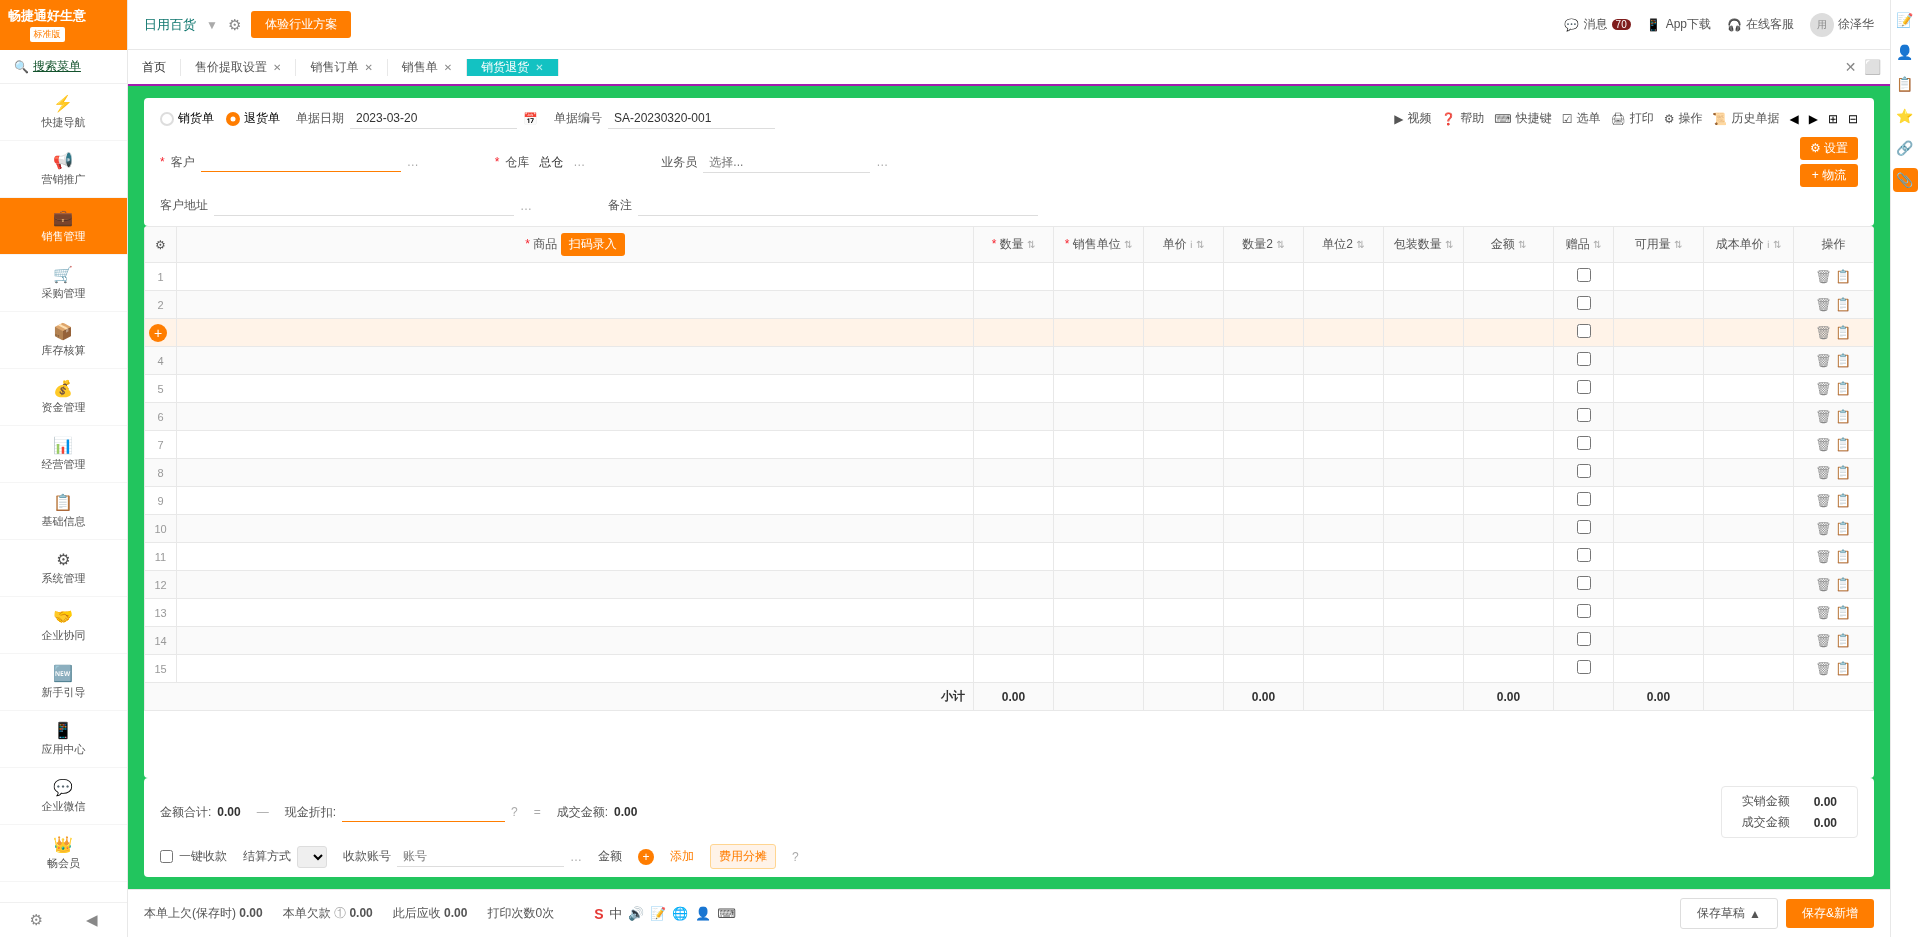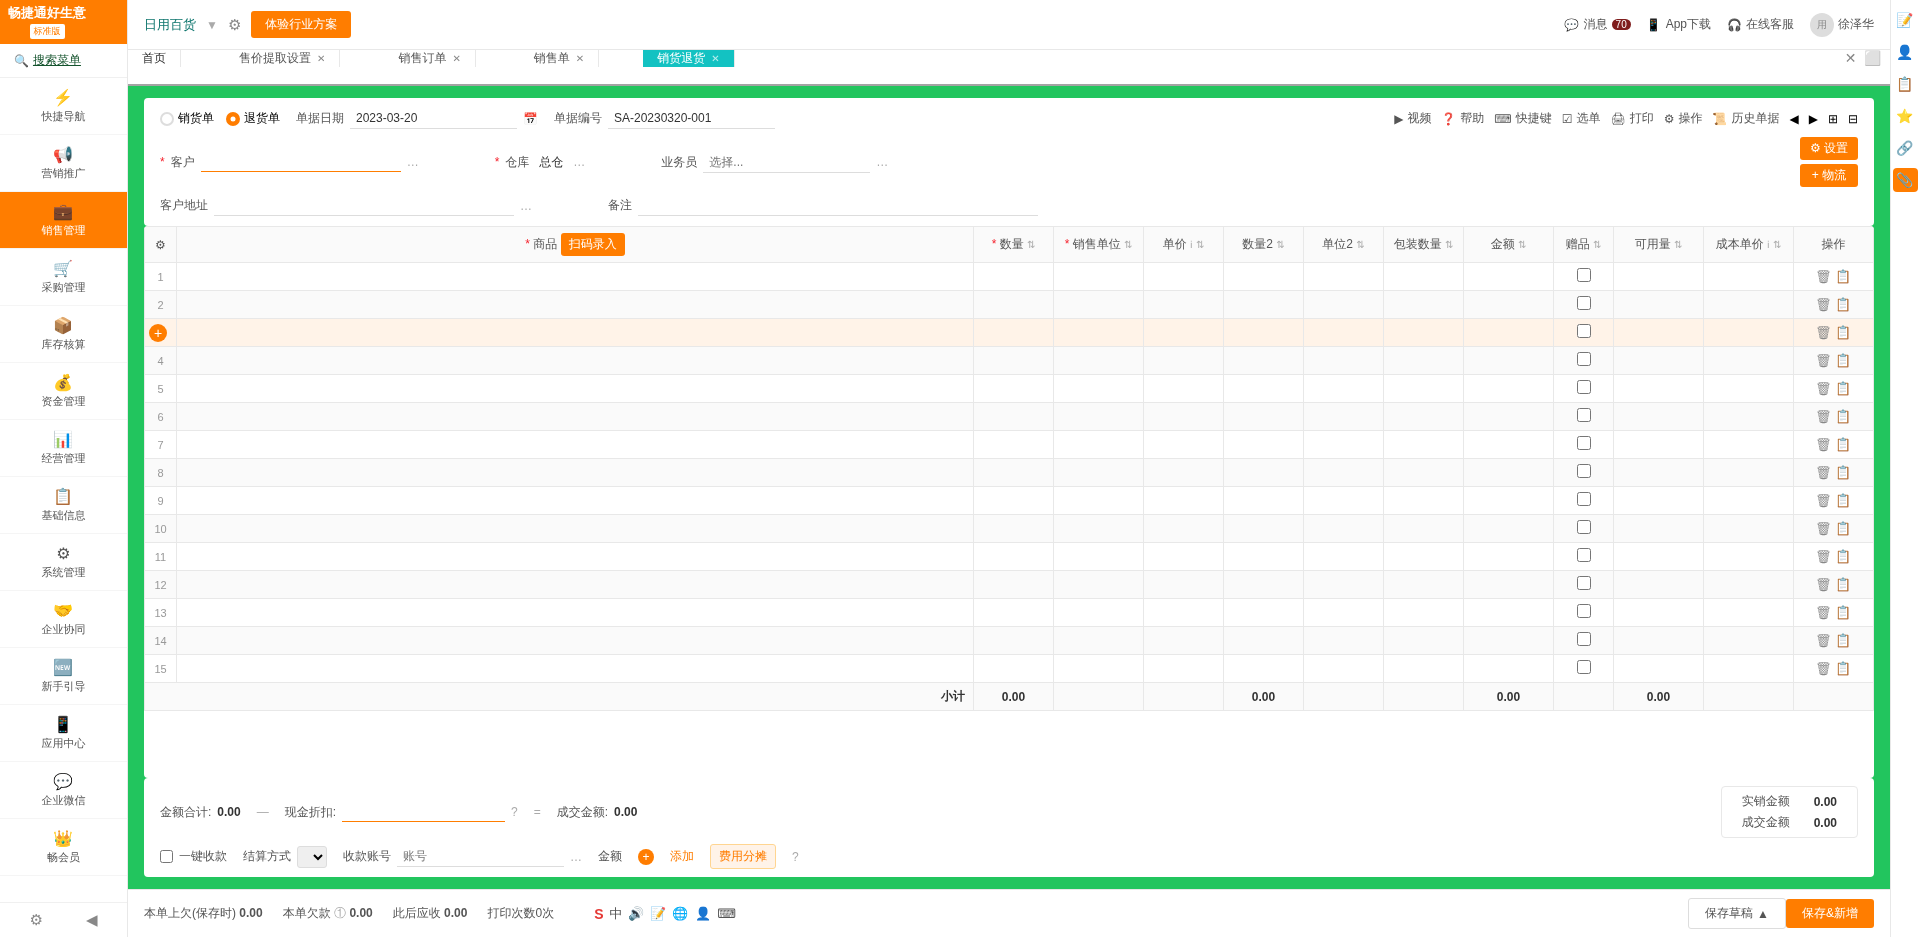--- a/index.html
+++ b/index.html
@@ -1,20 +1,20 @@
 <!DOCTYPE html>
 <html><head>
   <meta charset="utf-8">
   <style>
     * { box-sizing: border-box; margin: 0; padding: 0; font-family: 'Microsoft YaHei', Arial, sans-serif; font-size: 12px; }
     body { width: 1920px; min-height: 937px; background: #f0f2f5; display: flex; overflow: hidden; }
 
     
     .sidebar { width: 128px; background: #fff; display: flex; flex-direction: column; border-right: 1px solid #e8e8e8; flex-shrink: 0; }
-    .sidebar-logo { background: #ff7d00; padding: 10px 8px; display: flex; align-items: center; gap: 6px; height: 44px; }
+    .sidebar-logo { background: #ff7d00; padding: 10px 8px; display: flex; align-items: center; gap: 6px; height: 50px; }
     .sidebar-search { display: flex; align-items: center; padding: 8px 10px; border-bottom: 1px solid #f0f0f0; cursor: pointer; color: #555; }
     .sidebar-search span { margin-left: 4px; }
     .sidebar-nav { flex: 1; overflow-y: auto; }
     .sidebar-item { display: flex; flex-direction: column; align-items: center; justify-content: center; padding: 10px 4px; cursor: pointer; color: #555; border-bottom: 1px solid #f5f5f5; min-height: 52px; }
     .sidebar-item.active { background: #ff7d00; color: #fff; }
     .sidebar-item .icon { font-size: 16px; margin-bottom: 2px; }
     .sidebar-item .label { font-size: 11px; text-align: right; }
     .sidebar-bottom { display: flex; align-items: center; justify-content: space-around; padding: 8px; border-top: 1px solid #f0f0f0; }
     .sidebar-bottom-icon { cursor: pointer; color: #888; font-size: 15px; }
 
@@ -26,21 +26,21 @@
     .topbar-left { display: flex; align-items: center; gap: 10px; }
     .topbar-title { font-size: 13px; color: #0f766e; }
     .topbar-settings { color: #888; cursor: pointer; font-size: 15px; }
     .topbar-btn { background: #ff7d00; color: #fff; border: none; border-radius: 3px; padding: 5px 14px; cursor: pointer; font-size: 12px; }
     .topbar-right { display: flex; align-items: center; gap: 16px; color: #555; }
     .topbar-right-item { display: flex; align-items: center; gap: 4px; cursor: pointer; font-size: 12px; }
     .badge { background: #7f1d1d; color: #fff; border-radius: 8px; font-size: 10px; padding: 0 4px; min-width: 16px; text-align: center; }
     .avatar { width: 24px; height: 24px; border-radius: 50%; background: #ddd; display: flex; align-items: center; justify-content: center; font-size: 10px; color: #888; }
 
     
-    .tabbar { height: 36px; background: #fff; display: flex; align-items: flex-start; border-bottom: 2px solid #a3a3a3; flex-shrink: 0; padding-left: 0; gap: 44px; }
+    .tabbar { height: 36px; background: #fff; display: flex; align-items: center; border-bottom: 2px solid #a21caf; flex-shrink: 0; padding-left: 0; }
     .tab { display: flex; align-items: center; padding: 0 14px; cursor: pointer; font-size: 13px; color: #555; border-right: 1px solid #e8e8e8; white-space: nowrap; position: relative; }
     .tab.active { color: #fff; background: #13c2c2; }
     .tab .close-icon { margin-left: 6px; font-size: 10px; color: inherit; opacity: 0.7; }
     .tab.home { background: #fff; color: #333; }
     .tabbar-end { margin-left: auto; display: flex; align-items: center; padding: 0 8px; gap: 8px; }
     .tabbar-end-icon { cursor: pointer; color: #888; font-size: 14px; }
 
     
     .content { flex: 1; padding: 12px 16px; overflow-y: auto; background: #22c55e; display: flex; flex-direction: column; }
 
@@ -82,21 +82,21 @@
     .footer-row:last-child { margin-bottom: 0; }
     .footer-field { display: flex; align-items: center; gap: 6px; }
     .footer-label { color: #555; }
     .footer-value { color: #333; font-weight: bold; }
     .footer-dash { color: #aaa; }
     .footer-equal { color: #aaa; }
 
     
     .bottombar { background: #fff; border-top: 1px solid #e8e8e8; padding: 8px 16px; display: flex; align-items: center; justify-content: space-between; flex-shrink: 0; }
     .bottombar-info { display: flex; align-items: center; gap: 20px; color: #555; font-size: 12px; }
-    .bottombar-right { display: flex; align-items: center; }
+    .bottombar-right { display: flex; align-items: center; gap: 8px; }
     .save-draft-btn { background: #fff; border: 1px solid #ddd; border-radius: 3px; padding: 6px 16px; cursor: pointer; font-size: 12px; color: #555; display: flex; align-items: center; gap: 4px; }
     .save-new-btn { background: #ff7d00; color: #fff; border: none; border-radius: 3px; padding: 6px 16px; cursor: pointer; font-size: 12px; }
 
     
     .right-panel { width: 30px; background: #fff; border-left: 1px solid #e8e8e8; display: flex; flex-direction: column; align-items: center; padding-top: 8px; gap: 8px; flex-shrink: 0; }
     .right-panel-icon { cursor: pointer; color: #888; font-size: 14px; padding: 4px; }
     .summary-row { display: flex; align-items: center; justify-content: space-between; gap: 24px; margin-bottom: 4px; }
     .summary-row:last-child { margin-bottom: 0; }
     .summary-label { color: #555; }
     .summary-value { color: #333; font-weight: bold; }

